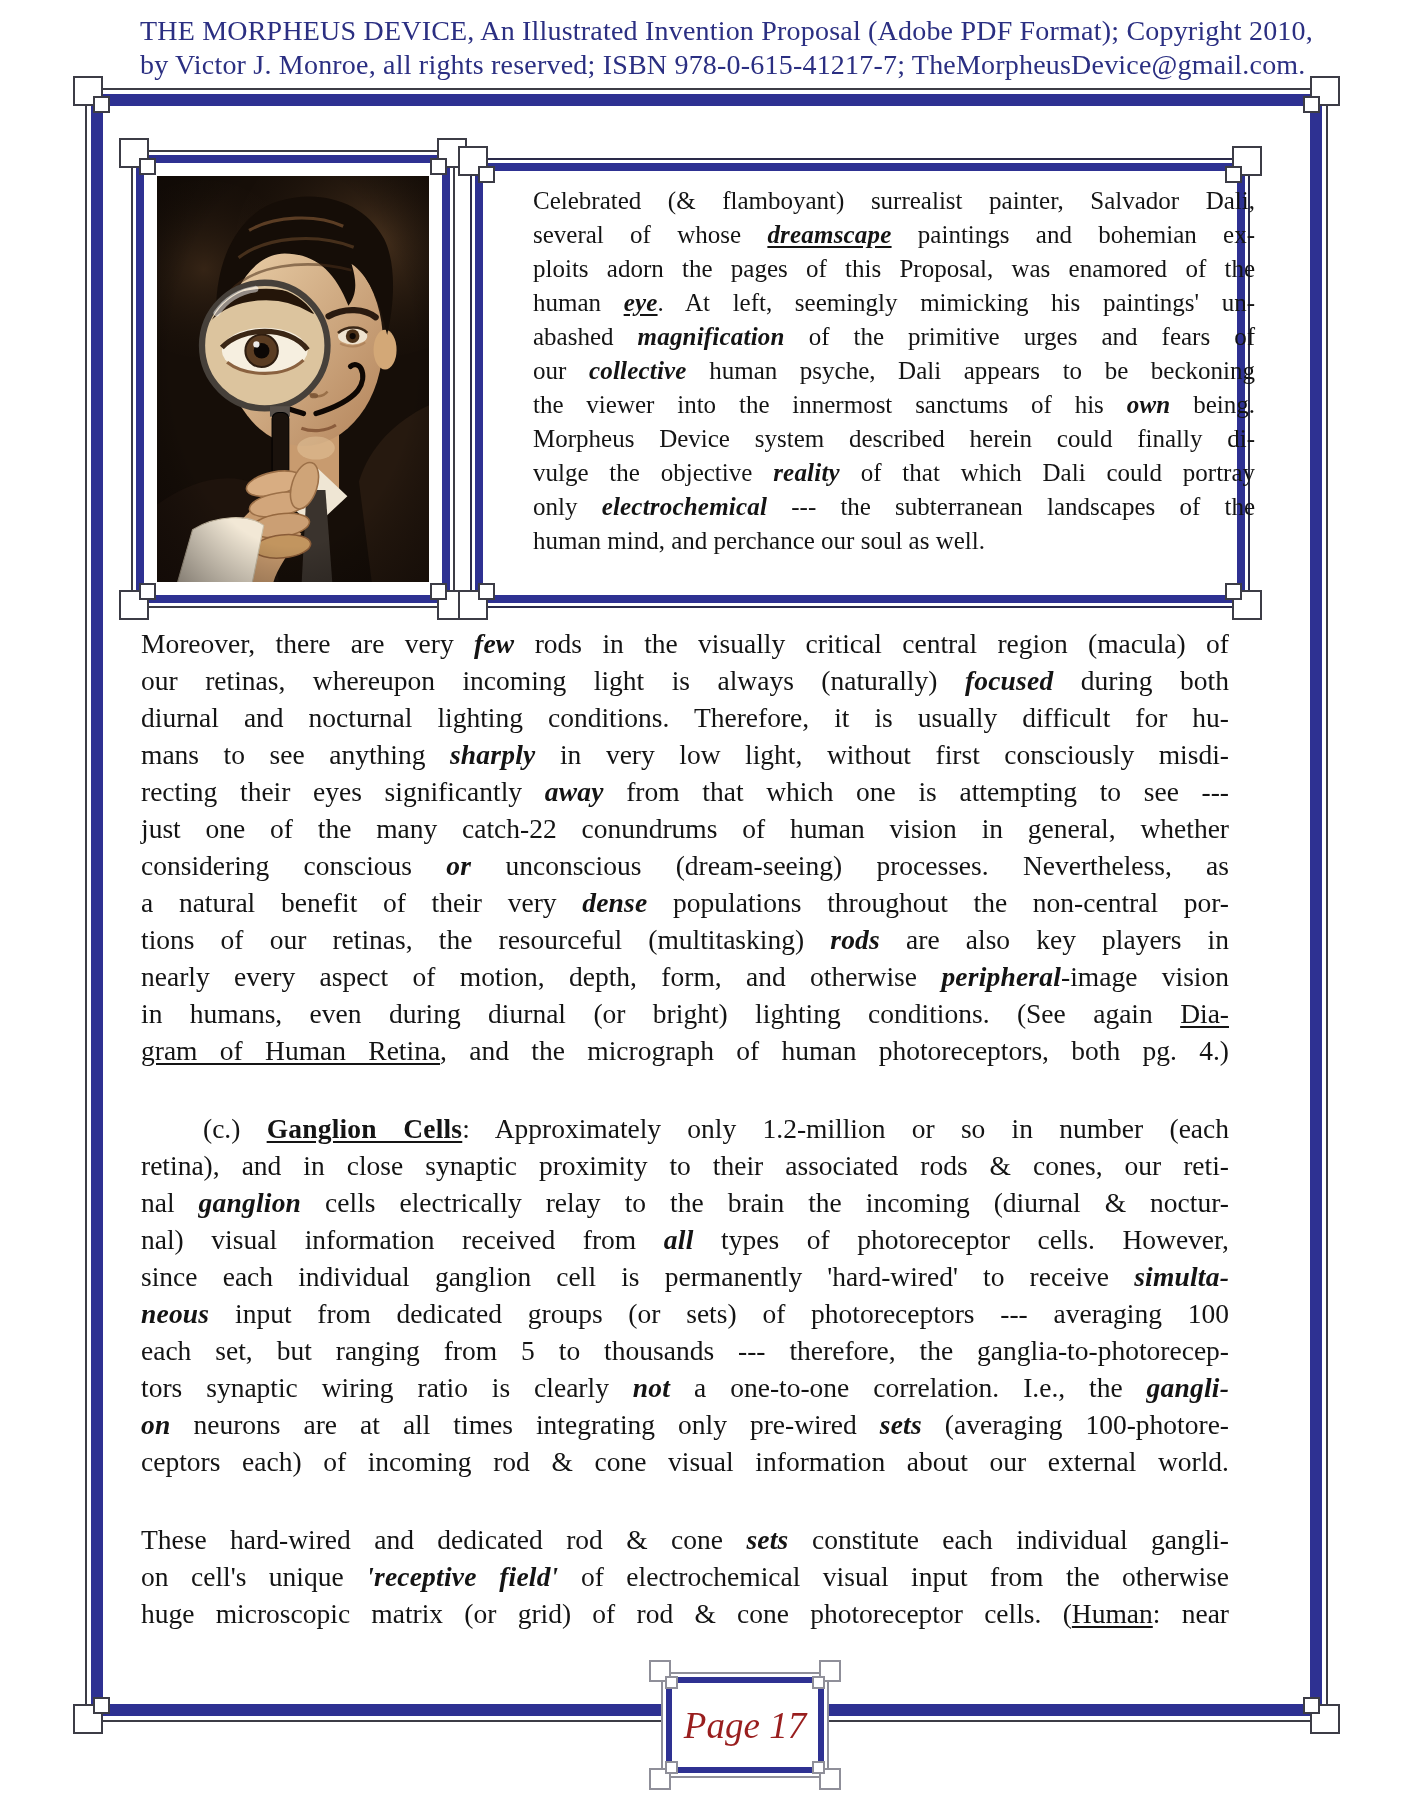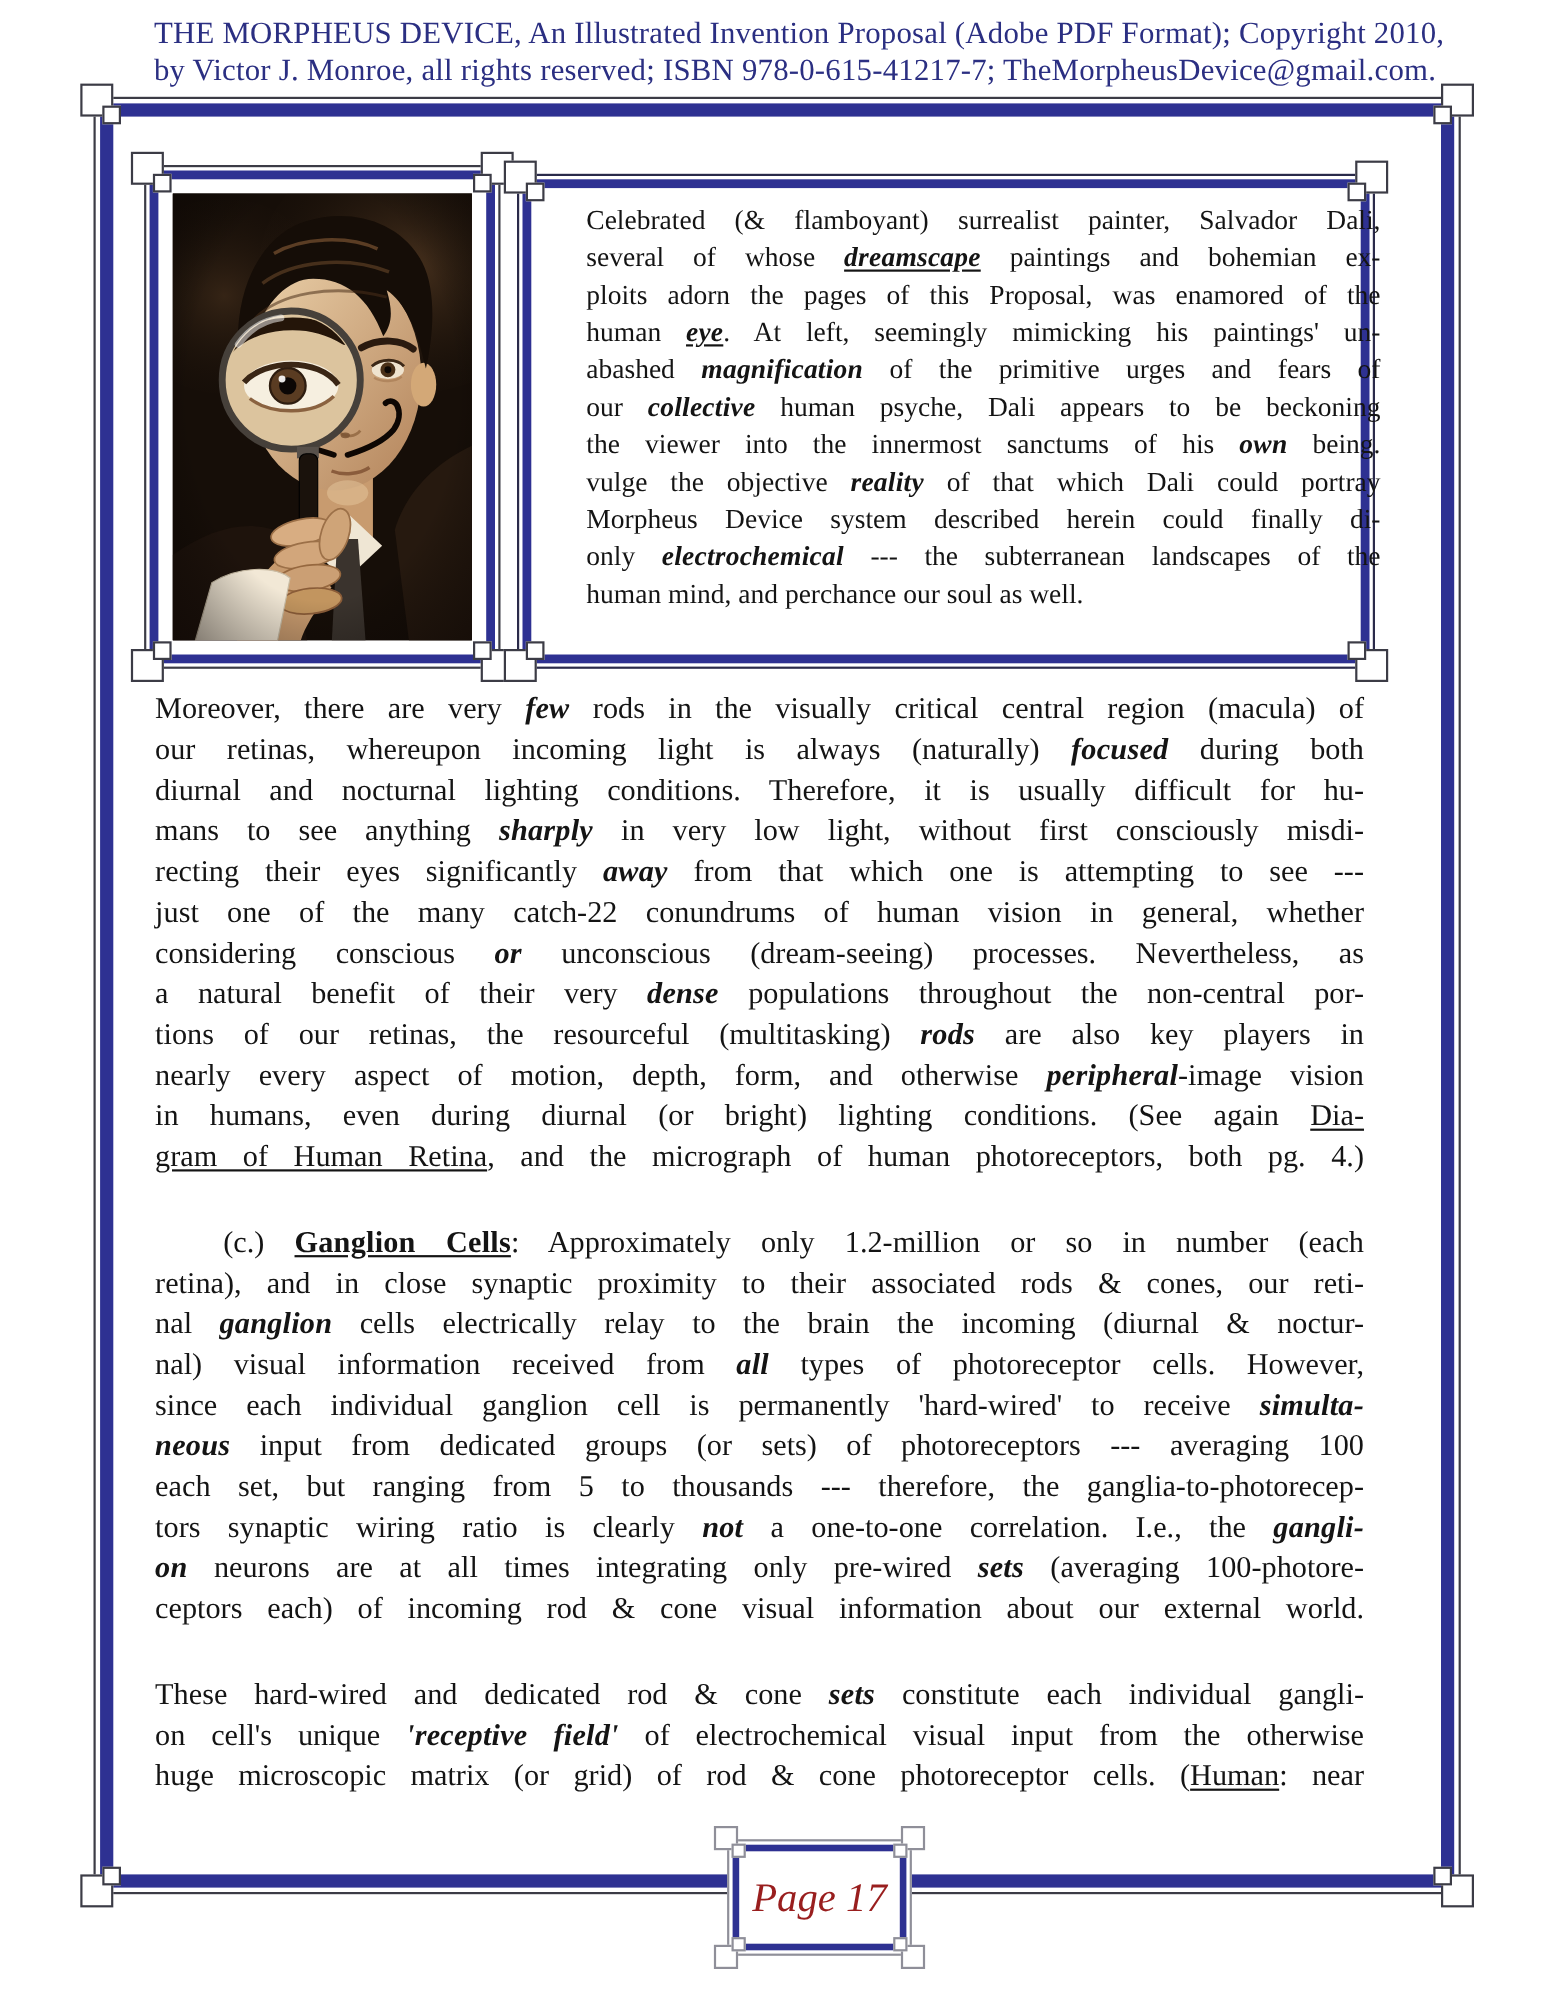--- a/index.html
+++ b/index.html
@@ -32,21 +32,21 @@
   .photo-wrap{position:absolute;left:157px;top:176px;width:272px;height:406px;
     background:#140d08;}
   .photo-wrap svg{display:block;width:100%;height:100%;}
   
   .caption-content{position:absolute;left:500px;top:184px;width:722px;margin-left:33px;}
   .caption-content .line{font-size:25px;height:34px;line-height:34px;
     text-align:justify;text-align-last:justify;white-space:normal;}
   .caption-content .line:last-child{text-align-last:left;}
   
   .body-col{position:absolute;left:141px;top:625px;width:1104px;}
-  .para{margin:0 5px 41px 0;}
+  .para{margin:0 16px 41px 0;}
   .para .line{font-size:27.5px;height:37px;line-height:37px;
     text-align:justify;text-align-last:justify;}
   .para.indent-first .line:first-child{padding-left:62px;}
   b i, .line b{letter-spacing:.2px;}
   u{text-underline-offset:3px;text-decoration:underline;}
   
   .page-box-content{position:absolute;inset:0;display:flex;align-items:center;
     justify-content:center;}
   .page-num{color:#991e1e;font-style:italic;font-size:37px;}
   .z2{z-index:2;} .z5{z-index:5;background:#ffffff;margin-left:20px;}
@@ -167,22 +167,22 @@
   <div class="corner br"></div>
 </div>
 <div class="caption-content z2">
     <div class="line">Celebrated (&amp; flamboyant) surrealist painter, Salvador Dali,</div>
     <div class="line">several of whose <b><i><u>dreamscape</u></i></b> paintings and bohemian ex-</div>
     <div class="line">ploits adorn the pages of this Proposal, was enamored of the</div>
     <div class="line">human <b><i><u>eye</u></i></b>.  At left, seemingly mimicking his paintings' un-</div>
     <div class="line">abashed <b><i>magnification</i></b> of the primitive urges and fears of</div>
     <div class="line">our <b><i>collective</i></b> human psyche, Dali appears to be beckoning</div>
     <div class="line">the viewer into the innermost sanctums of his <b><i>own</i></b> being.</div>
+    <div class="line">Morpheus Device system described herein could finally di-</div>
     <div class="line">vulge the objective <b><i>reality</i></b> of that which Dali could portray</div>
-    <div class="line">Morpheus Device system described herein could finally di-</div>
     <div class="line">only <b><i>electrochemical</i></b> --- the subterranean landscapes of the</div>
     <div class="line">human mind, and perchance our soul as well.</div>
   </div>
 
 <div class="body-col z2">
   <div class="para">
       <div class="line">Moreover, there are very <b><i>few</i></b> rods in the visually critical central region (macula) of</div>
       <div class="line">our retinas, whereupon incoming light is always (naturally) <b><i>focused</i></b> during both</div>
       <div class="line">diurnal and nocturnal lighting conditions.  Therefore, it is usually difficult for hu-</div>
       <div class="line">mans to see anything <b><i>sharply</i></b> in very low light, without first consciously misdi-</div>

